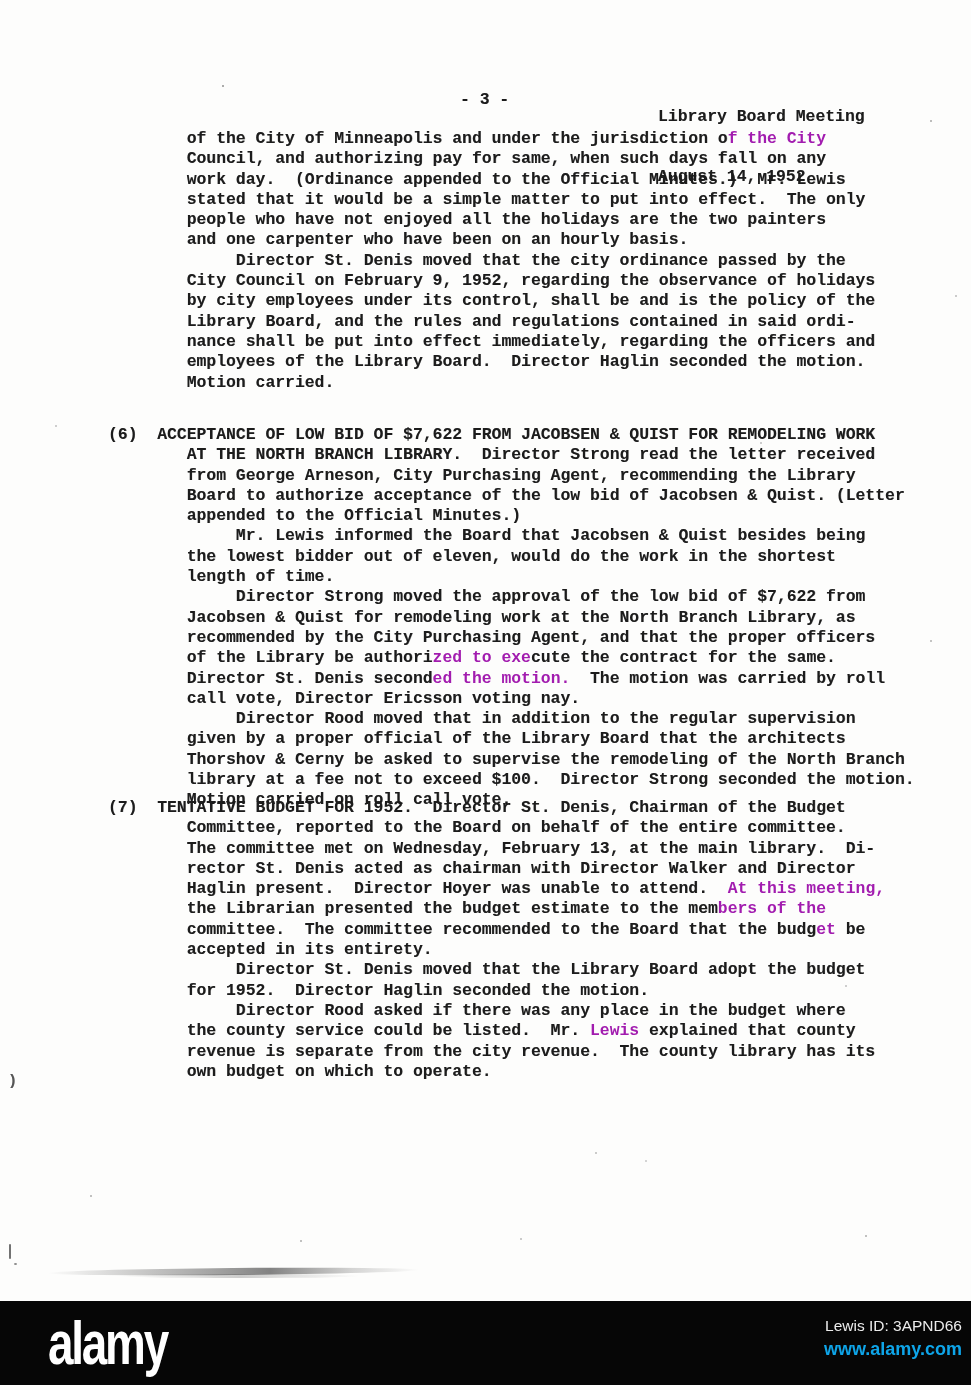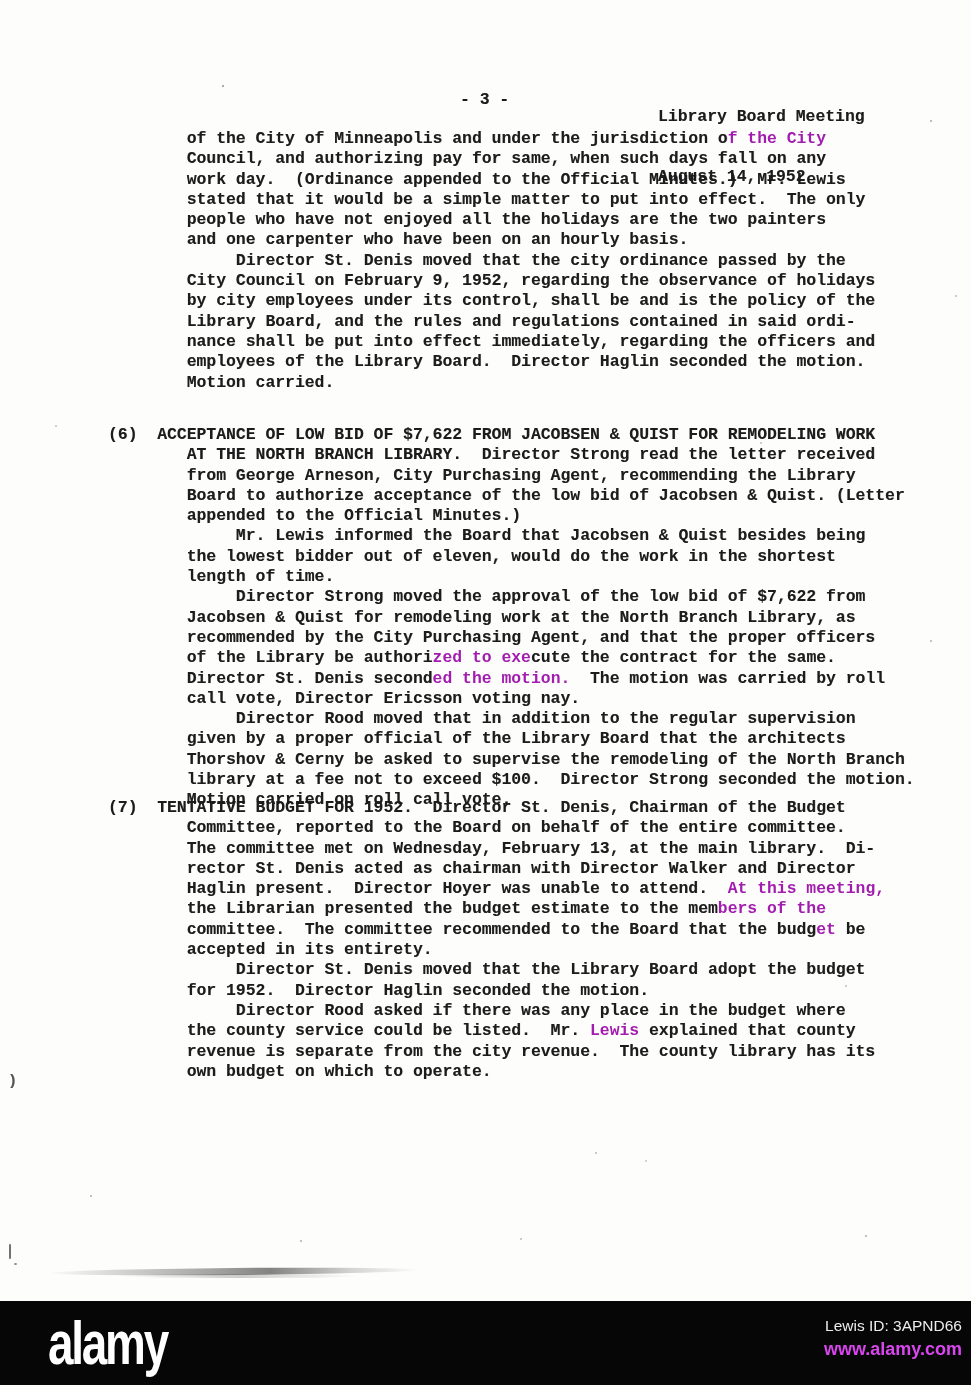--- a/index.html
+++ b/index.html
@@ -92,21 +92,21 @@
     transform-origin: left center;
     line-height: 76px;
   }
   .footer-meta {
     position: absolute; right: 49px; top: 14px;
     text-align: right;
     color: #ffffff;
     font-family: "Liberation Sans", sans-serif;
   }
   .image-id { font-size: 15.5px; font-weight: 400; color: #ececec; line-height: 22px; }
-  .site-url { font-size: 18px; font-weight: 700; color: #d946ef; line-height: 24px; text-align: right; }
+  .site-url { font-size: 18px; font-weight: 700; color: #0ea5e9; line-height: 24px; text-align: right; }
 </style>
 </head>
 <body>
 
 <div class="page">
 
   <div class="header-block typewriter">
     <div>Library Board Meeting</div>
     <div>August 14, 1952</div>
   </div>

